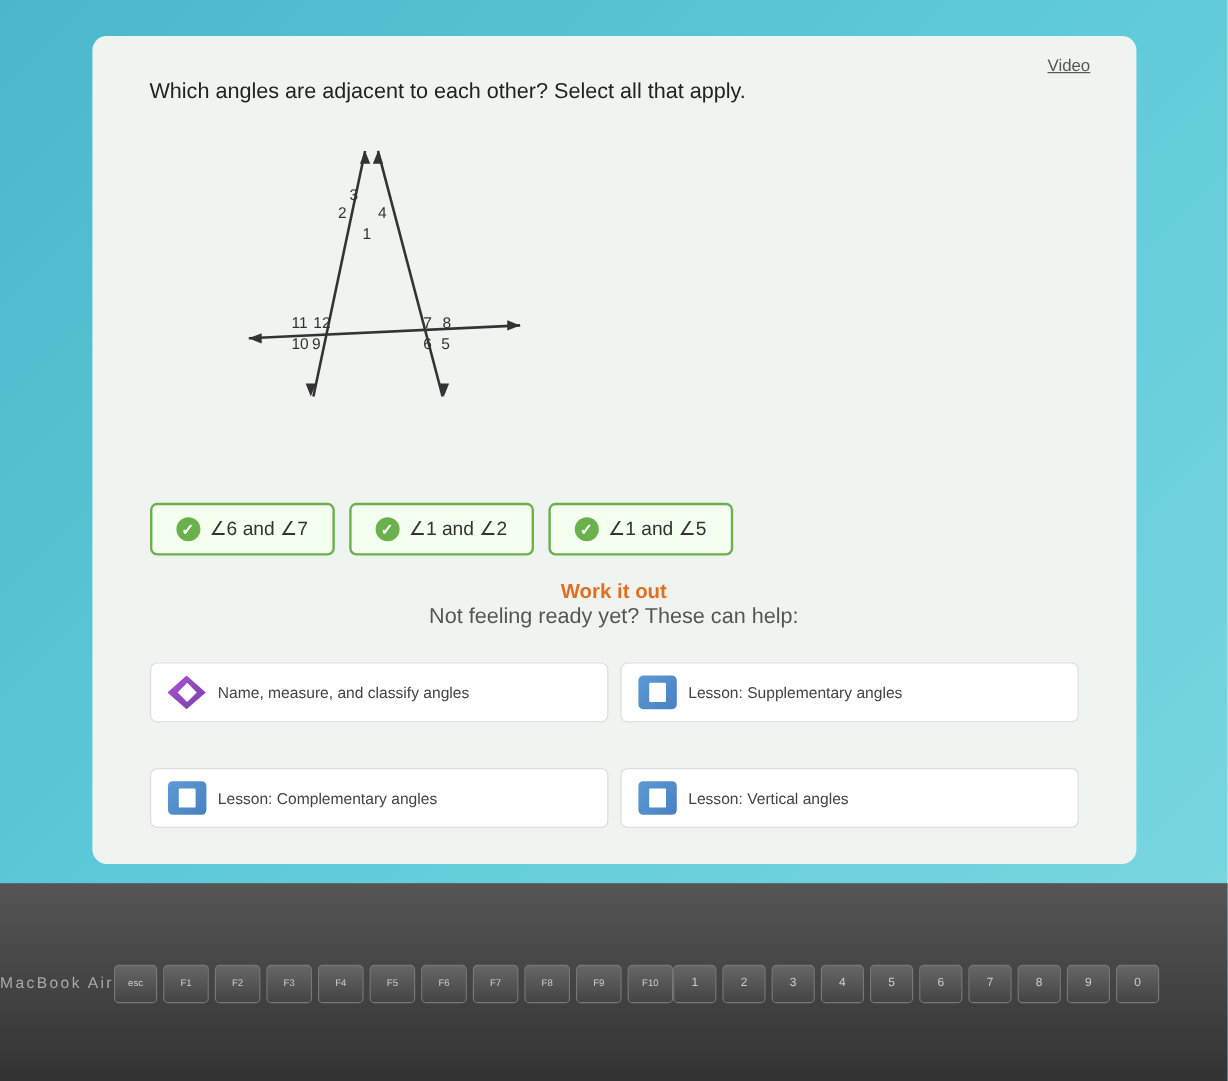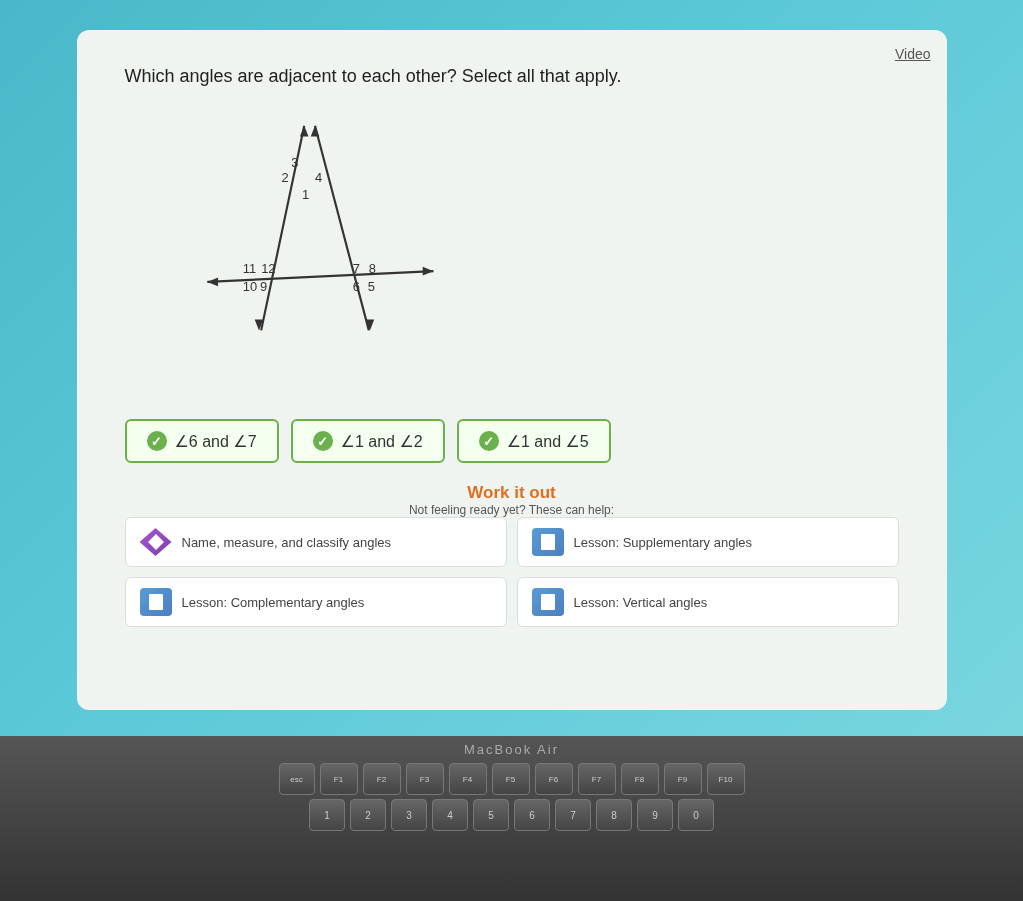--- a/index.html
+++ b/index.html
@@ -21,21 +21,21 @@
       width: 870px;
       min-height: 680px;
       margin-top: 30px;
       padding: 36px 48px 30px 48px;
       position: relative;
     }
 
     .video-link {
       position: absolute;
       top: 16px;
-      right: 16px;
+      right: 38px;
       color: #555;
       font-size: 14px;
       text-decoration: underline;
       cursor: pointer;
     }
 
     .question-text {
       font-size: 18px;
       color: #222;
       margin-bottom: 28px;
@@ -117,39 +117,40 @@
       text-align: center;
     }
 
     .work-it-out .title {
       font-size: 17px;
       font-weight: 600;
       color: #e07020;
     }
 
     .work-it-out .subtitle {
-      font-size: 12px;
+      font-size: 18px;
       color: #555;
     }
 
     .help-links {
       display: grid;
       grid-template-columns: 1fr 1fr;
       gap: 10px;
     }
 
     .help-link-item {
       display: flex;
       align-items: center;
       gap: 10px;
       padding: 10px 14px;
       background: white;
       border-radius: 6px;
       border: 1px solid #ddd;
       cursor: pointer;
+      margin-top: 28px;
     }
 
     .help-link-icon {
       width: 32px;
       height: 28px;
       background: linear-gradient(135deg, #5b9bd5, #4a7fc1);
       border-radius: 4px;
       display: flex;
       align-items: center;
       justify-content: center;
@@ -174,21 +175,21 @@
 
     
     .keyboard-bar {
       position: fixed;
       bottom: 0;
       left: 0;
       width: 1023px;
       height: 165px;
       background: linear-gradient(180deg, #555 0%, #333 100%);
       display: flex;
-      flex-direction: column;
+      flex-direction: row;
       align-items: center;
       justify-content: flex-start;
       padding-top: 6px;
     }
 
     .macbook-air-label {
       color: #aaa;
       font-size: 13px;
       letter-spacing: 2px;
       margin-bottom: 6px;

